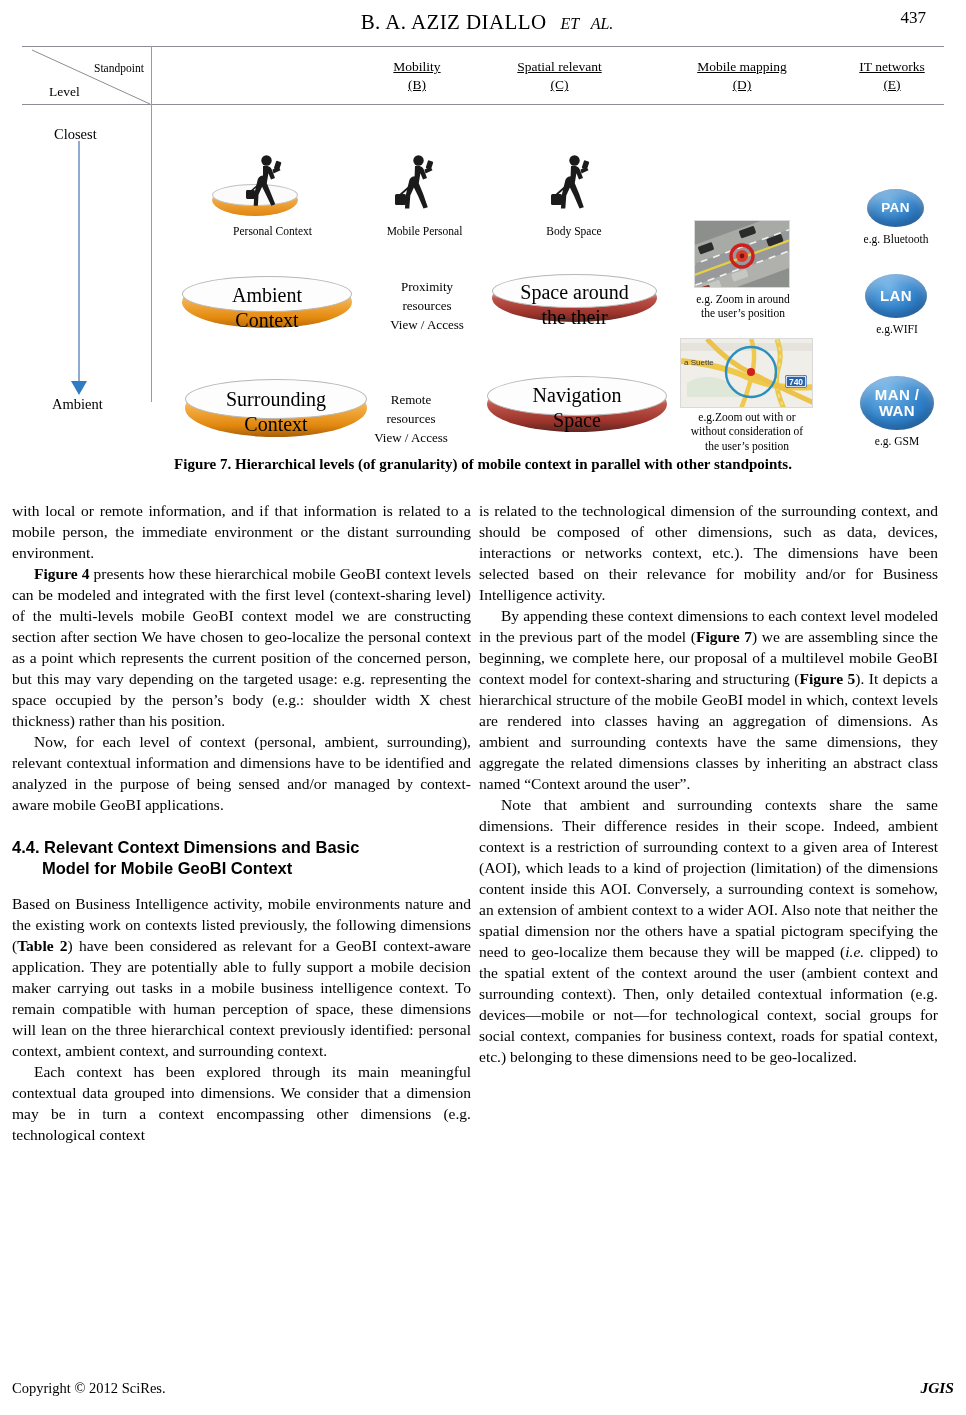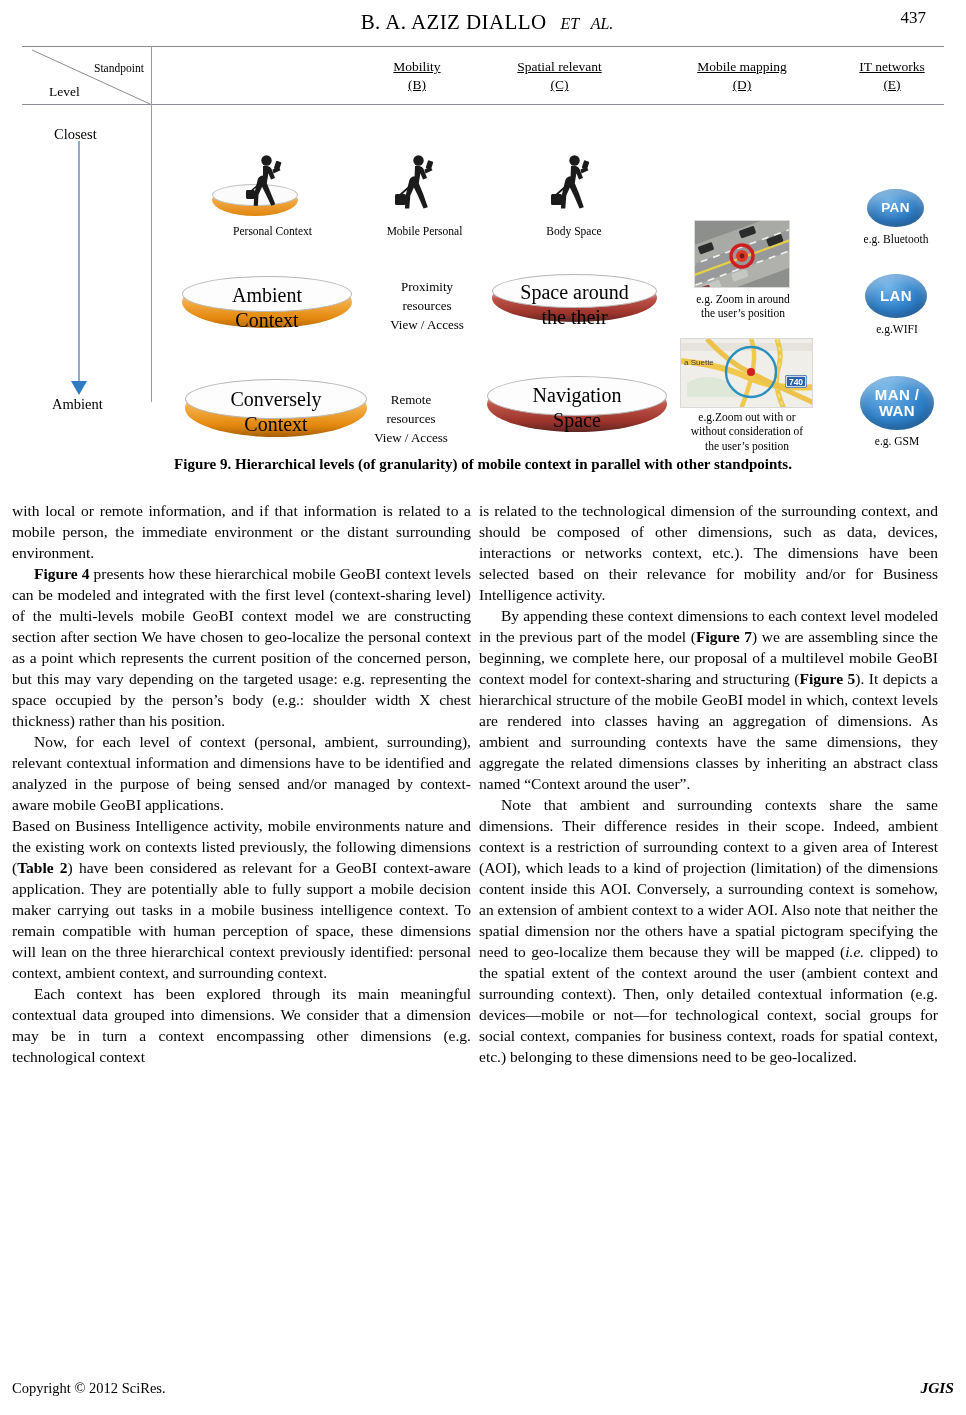--- a/index.html
+++ b/index.html
@@ -447,21 +447,21 @@
       <div class="netbadge" style="left:843px;top:228px;width:62px;height:44px;font-size:15px;background:radial-gradient(ellipse at 38% 28%, #74b5e8 0%, #2f7fc8 55%, #1d5c9c 100%);">
         <span>LAN</span>
       </div>
       <div class="cap" style="left:820px;top:276px;width:110px;">e.g.WIFI</div>
 
       <div class="disc" style="left:163px;top:333px;width:182px;height:58px;">
         <div class="rim" style="background:linear-gradient(#e6e7ea 0%,#cfd0d3 30%,#f4af47 48%,#e2880e 80%,#a85f09 100%);"></div>
         <div class="top" style="top:0;height:40px;"></div>
       </div>
       <div class="disc-label" style="left:163px;top:341px;width:182px;">
-        <div>Conversely</div>
+        <div>Surrounding</div>
         <div>Context</div>
       </div>
 
       <div class="textcell" style="left:314px;top:345px;width:150px;">
         <div>Remote</div>
         <div>resources</div>
         <div>View / Access</div>
       </div>
 
       <div class="disc" style="left:465px;top:330px;width:180px;height:56px;">
@@ -501,28 +501,32 @@
 
       <div class="netbadge" style="left:838px;top:330px;width:74px;height:54px;font-size:15px;flex-direction:column;background:radial-gradient(ellipse at 36% 26%, #79b9ea 0%, #2f80c9 55%, #1d5b9b 100%);">
         <span>MAN /</span>
         <span>WAN</span>
       </div>
       <div class="cap" style="left:822px;top:388px;width:106px;">e.g. GSM</div>
 
     </div>
   </div>
 
-  <div class="fig-caption">Figure 9. Hierarchical levels (of granularity) of mobile context in parallel with other standpoints.</div>
+  <div class="fig-caption">Figure 7. Hierarchical levels (of granularity) of mobile context in parallel with other standpoints.</div>
 
   <div class="columns">
 
     <div class="col">
       <p>with local or remote information, and if that information is related to a mobile person, the immediate environment or the distant surrounding environment.</p>
       <p class="indent"><b>Figure 4</b><span> presents how these hierarchical mobile GeoBI context levels can be modeled and integrated with the first level (context-sharing level) of the multi-levels mobile GeoBI context model we are constructing section after section We have chosen to geo-localize the personal context as a point which represents the current position of the concerned person, but this may vary depending on the targeted usage: e.g. representing the space occupied by the person’s body (e.g.: shoulder width X chest thickness) rather than his position.</span></p>
       <p class="indent">Now, for each level of context (personal, ambient, surrounding), relevant contextual information and dimensions have to be identified and analyzed in the purpose of being sensed and/or managed by context-aware mobile GeoBI applications.</p>
+      <div class="sec-head">
+        <span>4.4. Relevant Context Dimensions and Basic</span>
+        <span class="l2">Model for Mobile GeoBI Context</span>
+      </div>
       <p><span>Based on Business Intelligence activity, mobile environments nature and the existing work on contexts listed previously, the following dimensions (</span><b>Table 2</b><span>) have been considered as relevant for a GeoBI context-aware application. They are potentially able to fully support a mobile decision maker carrying out tasks in a mobile business intelligence context. To remain compatible with human perception of space, these dimensions will lean on the three hierarchical context previously identified: personal context, ambient context, and surrounding context.</span></p>
       <p class="indent">Each context has been explored through its main meaningful contextual data grouped into dimensions. We consider that a dimension may be in turn a context encompassing other dimensions (e.g. technological context</p>
     </div>
 
     <div class="col">
       <p>is related to the technological dimension of the surrounding context, and should be composed of other dimensions, such as data, devices, interactions or networks context, etc.). The dimensions have been selected based on their relevance for mobility and/or for Business Intelligence activity.</p>
       <p class="indent"><span>By appending these context dimensions to each context level modeled in the previous part of the model (</span><b>Figure 7</b><span>) we are assembling since the beginning, we complete here, our proposal of a multilevel mobile GeoBI context model for context-sharing and structuring (</span><b>Figure 5</b><span>). It depicts a hierarchical structure of the mobile GeoBI model in which, context levels are rendered into classes having an aggregation of dimensions. As ambient and surrounding contexts have the same dimensions, they aggregate the related dimensions classes by inheriting an abstract class named “Context around the user”.</span></p>
       <p class="indent"><span>Note that ambient and surrounding contexts share the same dimensions. Their difference resides in their scope. Indeed, ambient context is a restriction of surrounding context to a given area of Interest (AOI), which leads to a kind of projection (limitation) of the dimensions content inside this AOI. Conversely, a surrounding context is somehow, an extension of ambient context to a wider AOI. Also note that neither the spatial dimension nor the others have a spatial pictogram specifying the need to geo-localize them because they will be mapped (</span><i>i.e.</i><span> clipped) to the spatial extent of the context around the user (ambient context and surrounding context). Then, only detailed contextual information (e.g. devices—mobile or not—for technological context, social groups for social context, companies for business context, roads for spatial context, etc.) belonging to these dimensions need to be geo-localized.</span></p>
     </div>
 

